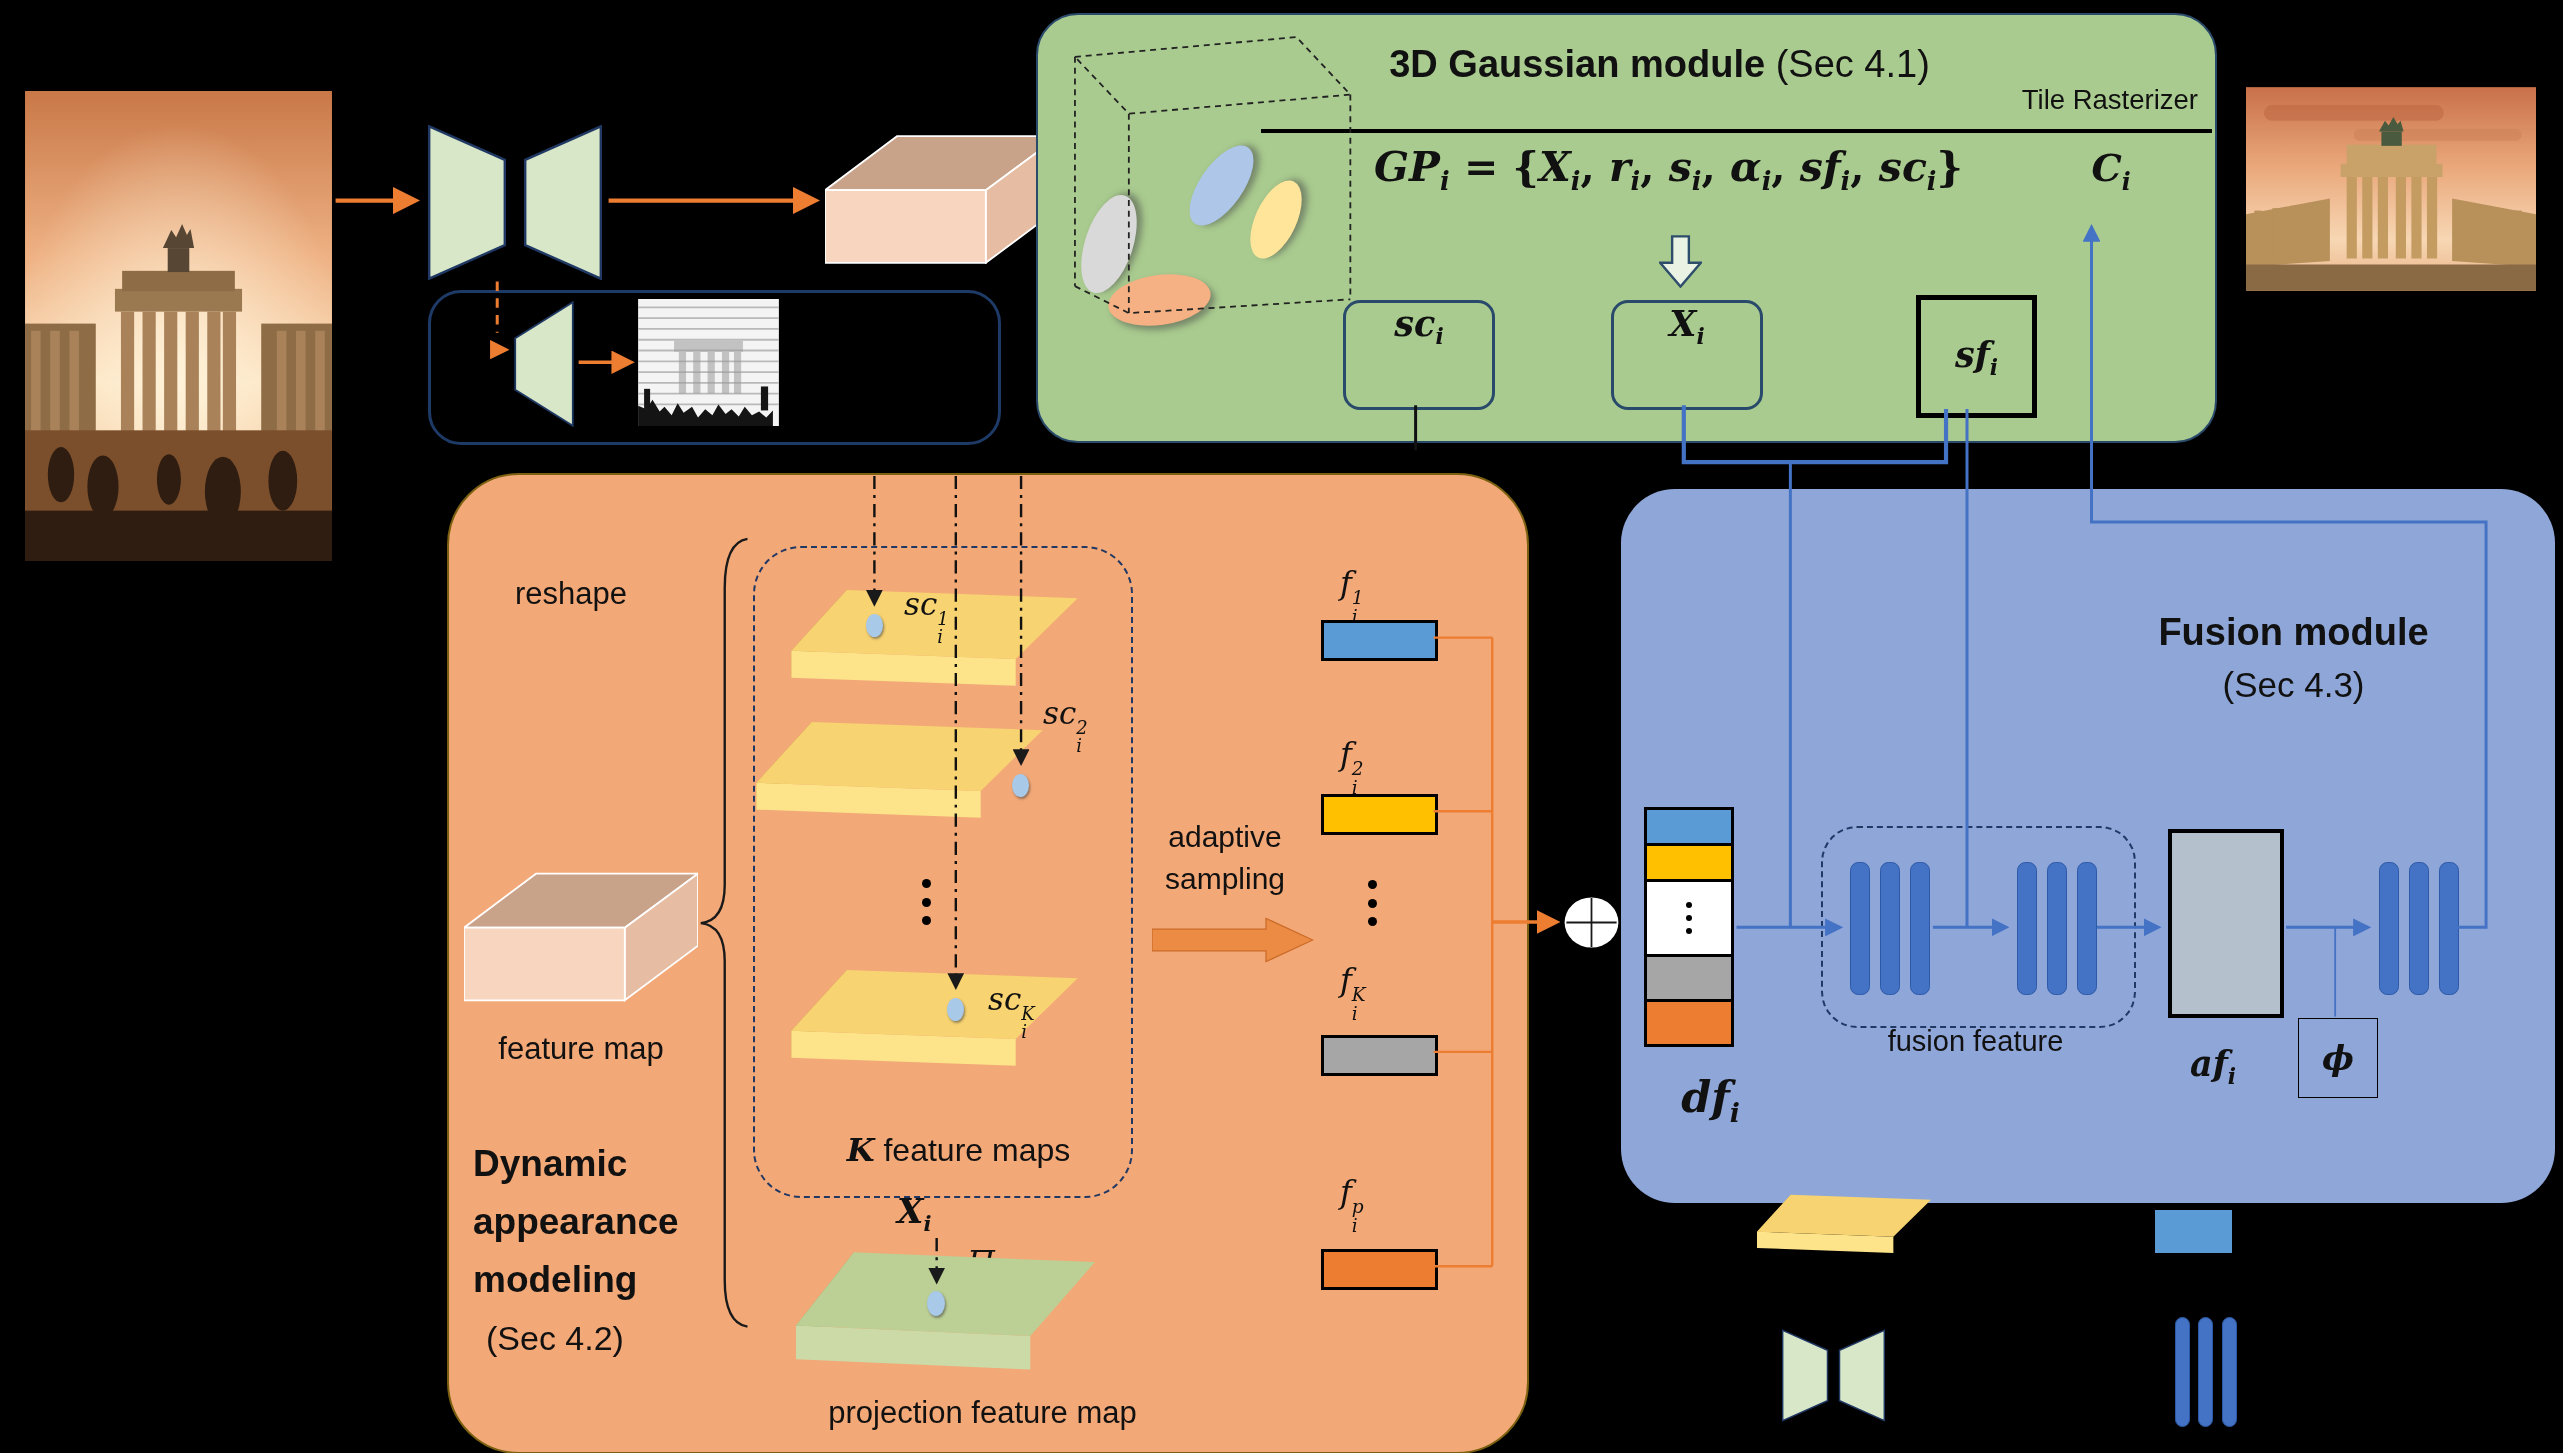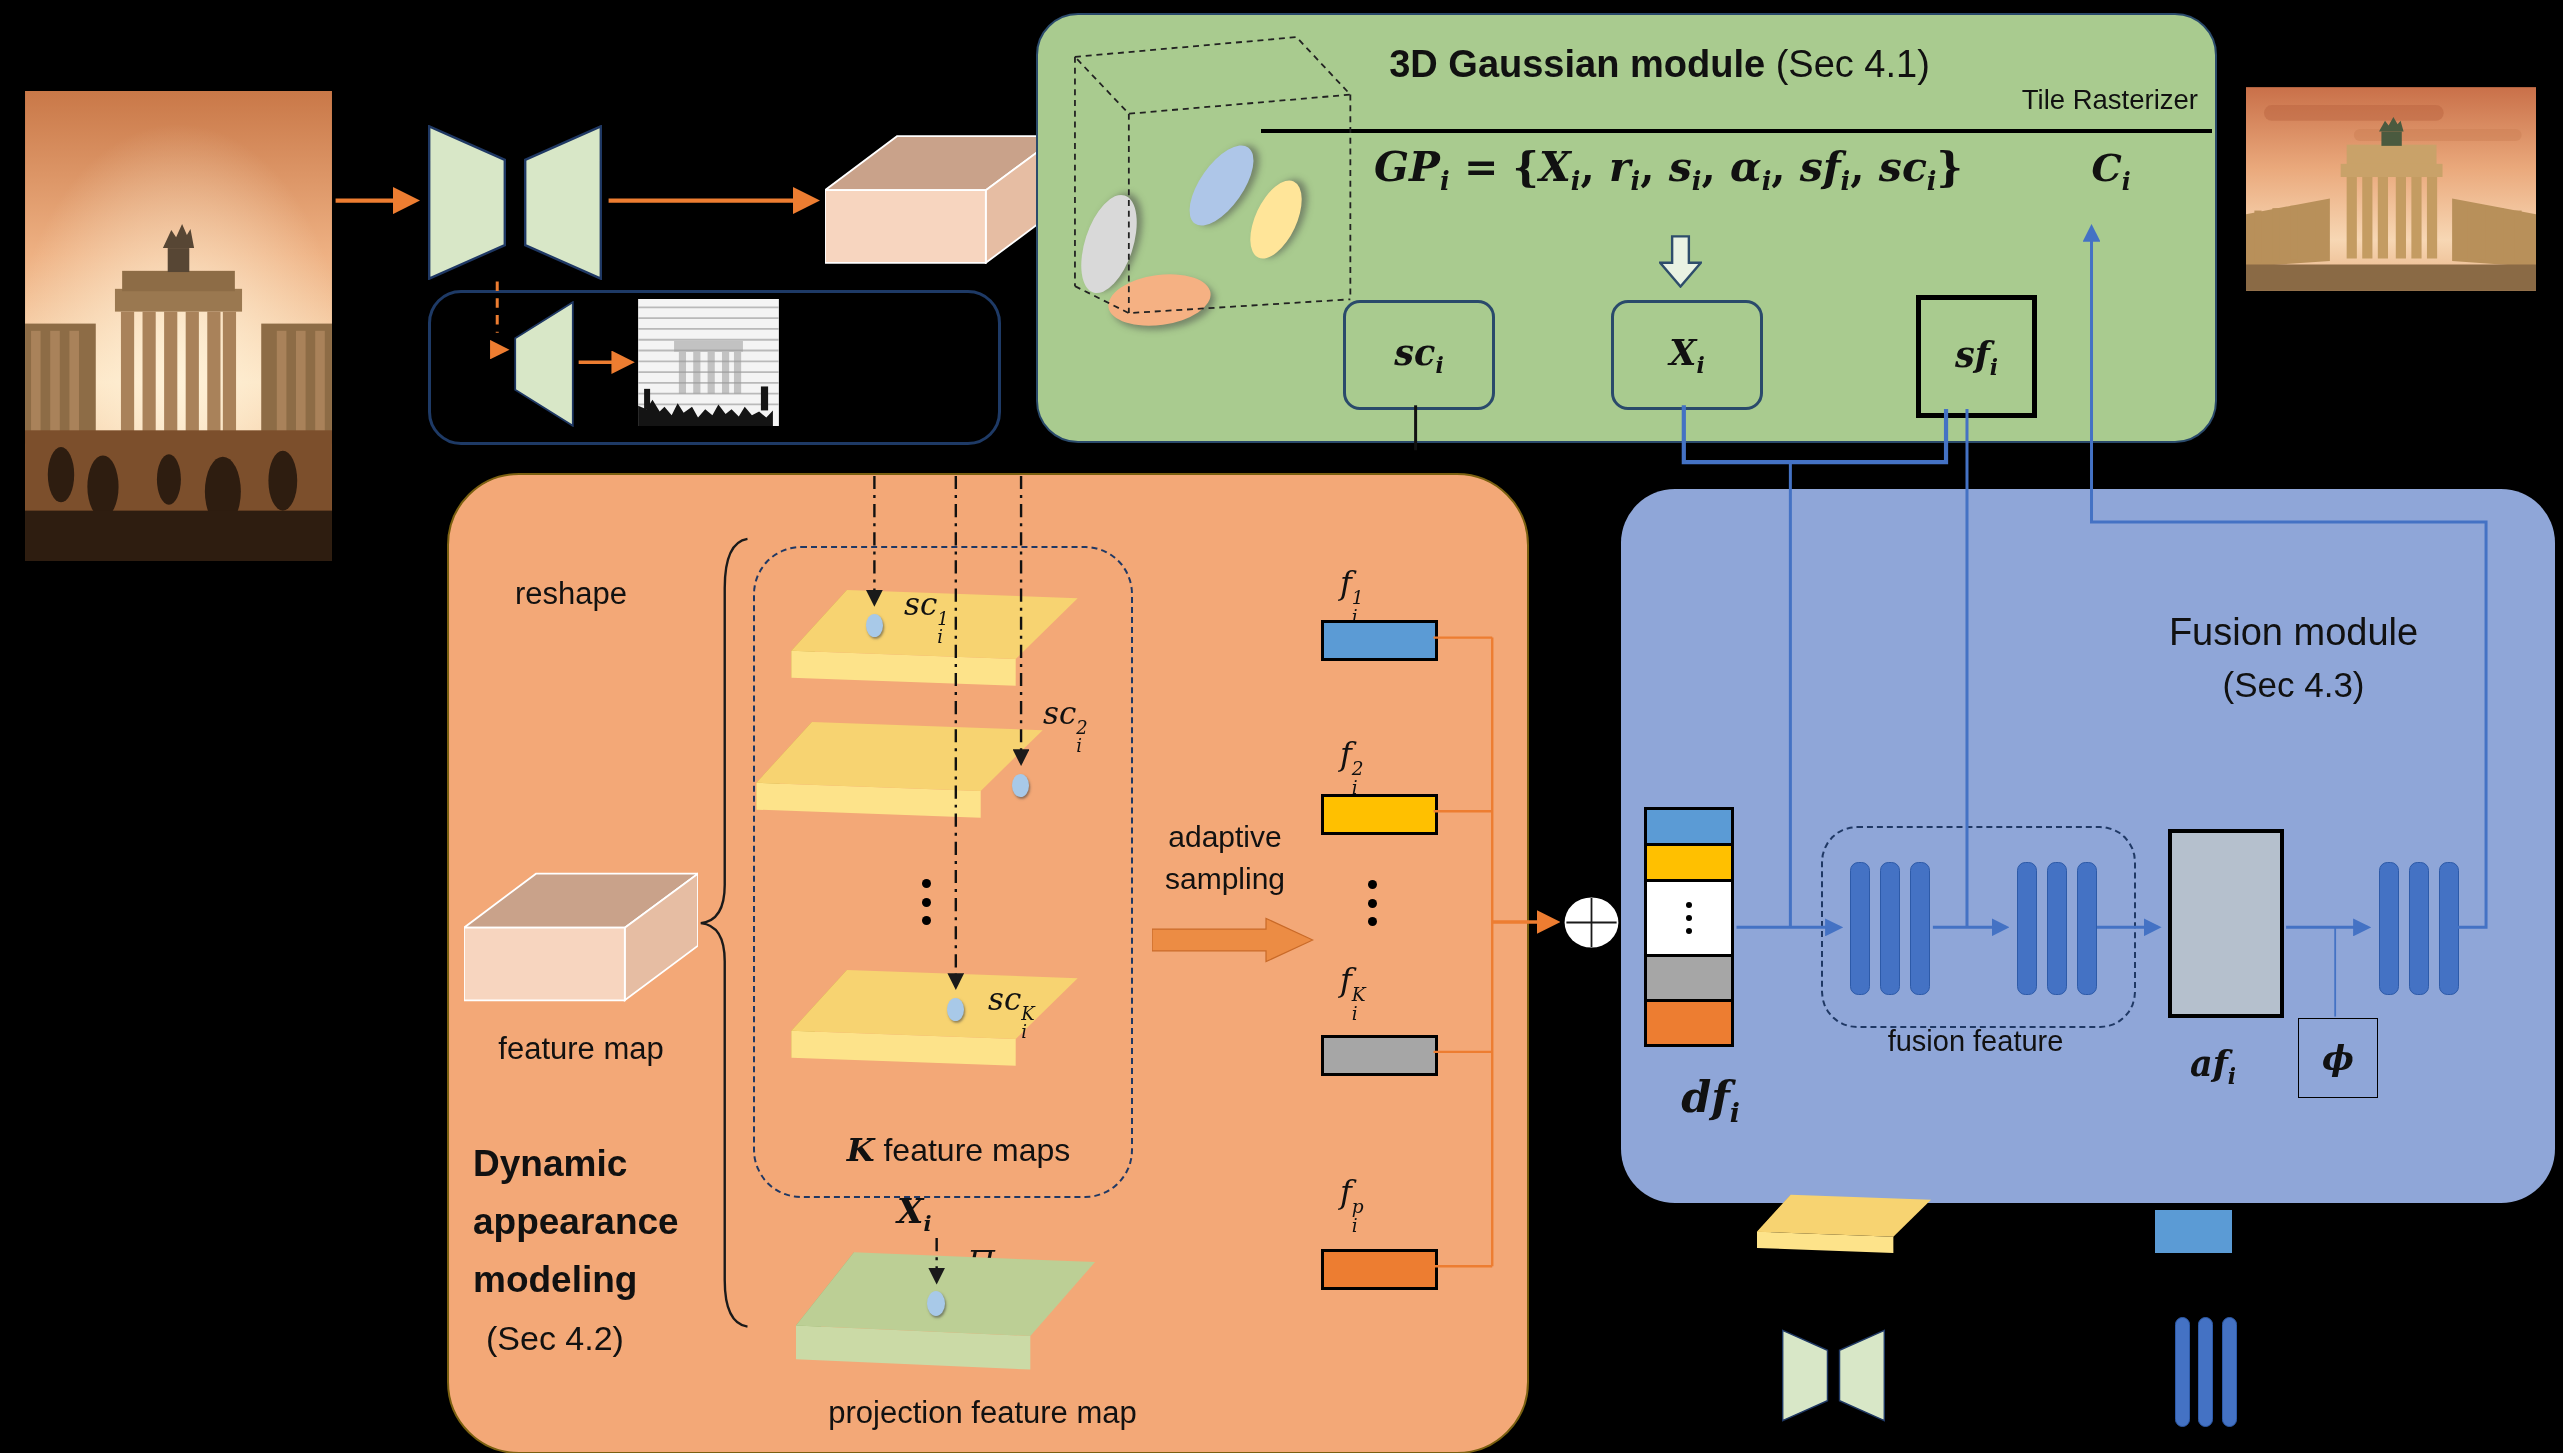--- a/index.html
+++ b/index.html
@@ -4,21 +4,21 @@
 <style>
   html,body{margin:0;padding:0;background:#000;}
   #stage{position:relative;width:2563px;height:1453px;background:#000;overflow:hidden;
          font-family:"Liberation Sans",sans-serif;color:#111;}
   .ab{position:absolute;}
   
   .greenbox{background:#a9cb8f;border:2.4px solid #2a4a6b;border-radius:42px;}
   .orangebox{background:#f3a877;border:2.4px solid #7a6010;border-radius:72px;}
   .bluebox{background:#8fa6d8;border-radius:54px;}
   .darkbox{background:#000;border:3px solid #1e3a66;border-radius:33px;}
-  .parambox{border:3px solid #2a4a6b;border-radius:17px;display:flex;align-items:center;justify-content:center;}
+  .parambox{border:3px solid #2a4a6b;border-radius:17px;display:flex;justify-content:center;}
   .paramboxsq{border:5.4px solid #000;display:flex;align-items:center;justify-content:center;}
   .dashedbox{border:2.4px dashed #1f3864;border-radius:48px;}
   
   .mi{font-family:"DejaVu Serif",serif;font-style:italic;}
   .mt{font-family:"DejaVu Serif",serif;}
   .st{font-family:"Liberation Sans",sans-serif;font-style:normal;}
   .mb{font-weight:bold;}
   sub{font-size:0.62em;}
   .msk{display:inline-flex;flex-direction:column;align-items:flex-start;font-size:0.58em;
        line-height:1.02;vertical-align:-0.55em;font-family:"DejaVu Serif",serif;font-style:italic;}
@@ -340,21 +340,21 @@
   <div class="ab" style="left:1564px;top:895px;width:55px;height:55px;">
     <svg width="55" height="55" viewBox="0 0 92 92">
       <ellipse cx="46" cy="46" rx="45" ry="42" fill="#fff"></ellipse>
       <line x1="4" y1="46" x2="88" y2="46" stroke="#1a1a1a" stroke-width="3"></line>
       <line x1="46" y1="5" x2="46" y2="87" stroke="#1a1a1a" stroke-width="3"></line>
     </svg>
   </div>
 
   <div class="ab bluebox" style="left:1621px;top:489px;width:934px;height:714px;"></div>
   <div class="ab txt" style="left:2024px;top:611px;width:539px;text-align:center;font-size:38px;">
-    <div style="font-weight:normal;">Fusion module</div>
+    <div style="font-weight:bold;">Fusion module</div>
     <div style="font-size:35px;margin-top:10.8px;">(Sec 4.3)</div>
   </div>
 
   <div class="ab" style="left:1644px;top:807px;width:90px;height:240px;border:3.6px solid #000;box-sizing:border-box;display:flex;flex-direction:column;background:#000;gap:3px;">
     <div style="height:33px;background:#5b9bd5;"></div>
     <div style="height:33px;background:#ffc000;"></div>
     <div style="flex:1;background:#fff;display:flex;align-items:center;justify-content:center;">
       <div class="dots dotsS">
           <i></i>
           <i></i>

